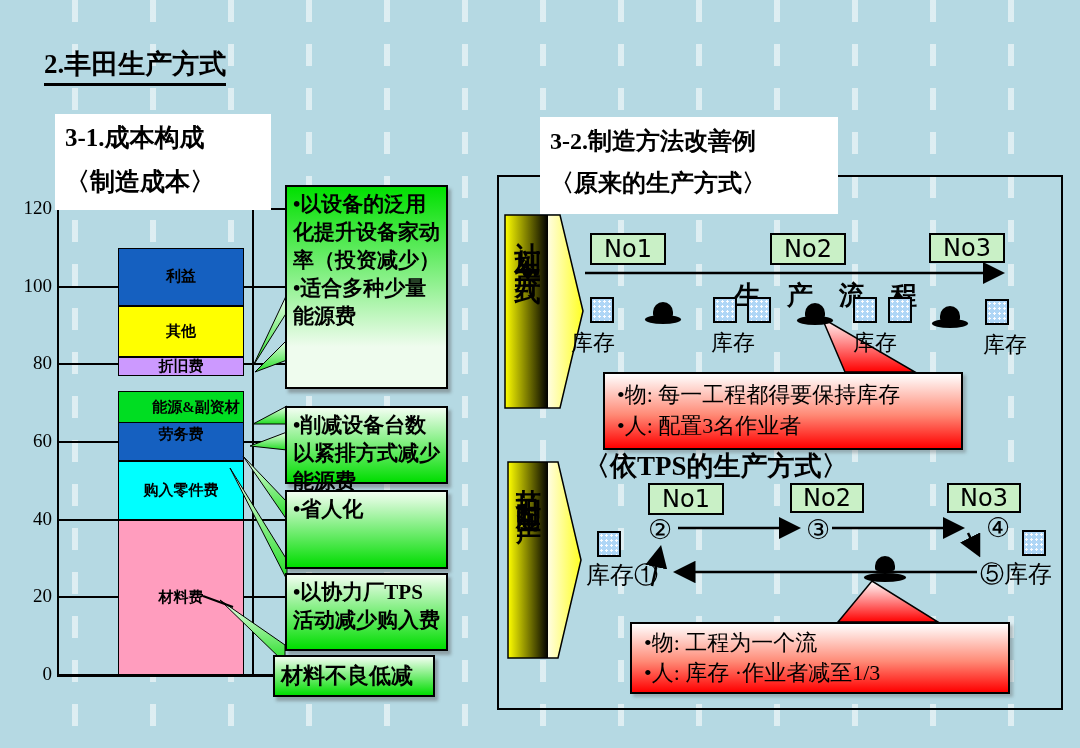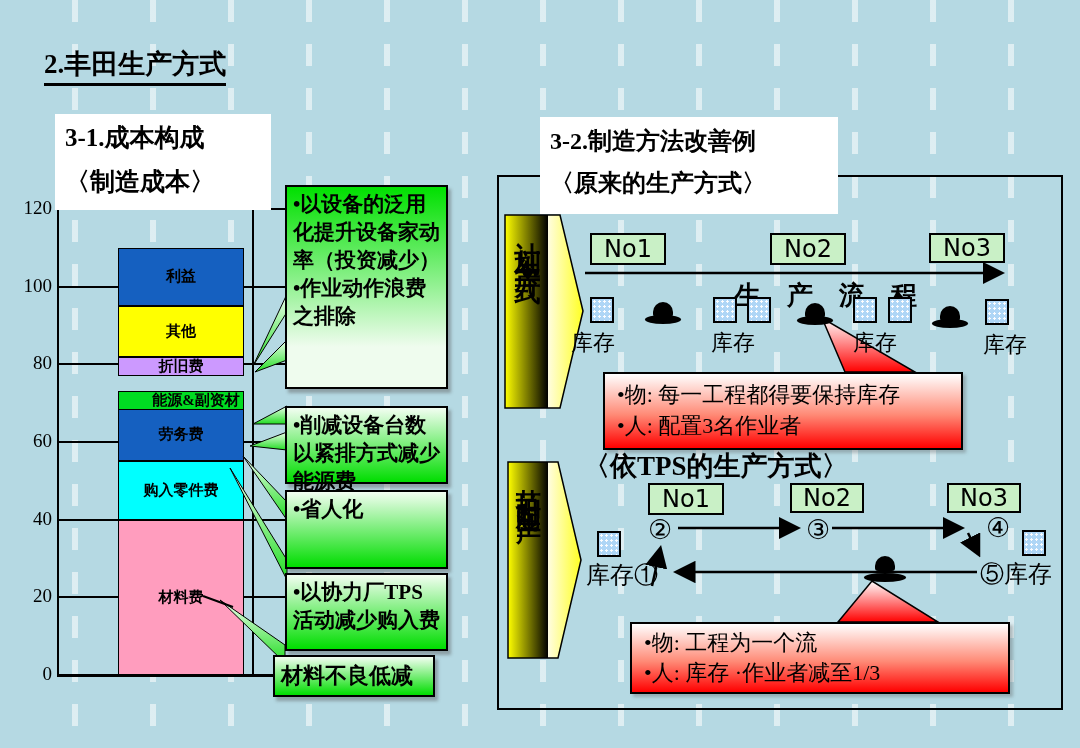--- a/index.html
+++ b/index.html
@@ -108,21 +108,21 @@
       <div class="axisline" style="left: 252px; top: 209px; height: 466px;"></div>
       <div class="seg" style="left: 118px; top: 461.417px; width: 126px; height: 58.25px; background: rgb(0, 255, 255);">
         <span>购入零件费</span>
       </div>
       <div class="seg" style="left: 118px; top: 519.667px; width: 126px; height: 155.333px; background: rgb(255, 157, 190);">
         <span>材料费</span>
       </div>
       <div class="seg" style="left: 118px; top: 407.05px; width: 126px; height: 54.3667px; background: rgb(21, 96, 192);">
         <span>劳务费</span>
       </div>
-      <div class="seg" style="left: 118px; top: 391px; width: 126px; height: 19px; background: rgb(0, 221, 34); padding-left: 30px;">
+      <div class="seg" style="left: 118px; top: 391px; width: 126px; height: 32px; background: rgb(0, 221, 34); padding-left: 30px;">
         <span>能源&amp;副资材</span>
       </div>
       <div class="seg" style="left: 118px; top: 356.567px; width: 126px; height: 19.4167px; background: rgb(204, 153, 255);">
         <span>折旧费</span>
       </div>
       <div class="seg" style="left: 118px; top: 306.083px; width: 126px; height: 50.4833px; background: rgb(255, 255, 0);">
         <span>其他</span>
       </div>
       <div class="seg" style="left: 118px; top: 247.833px; width: 126px; height: 58.25px; background: rgb(21, 96, 192);">
         <span>利益</span>
@@ -174,21 +174,21 @@
       <line x1="678" y1="528" x2="796" y2="528" marker-end="url(#arw)"></line>
       <line x1="832" y1="528" x2="960" y2="528" marker-end="url(#arw)"></line>
       <line x1="652" y1="586" x2="660" y2="550" marker-end="url(#arw)"></line>
       <line x1="977" y1="572" x2="678" y2="572" marker-end="url(#arw)"></line>
       <line x1="968" y1="533" x2="978" y2="553" marker-end="url(#arw)"></line>
     </g>
   </svg>
 
   <div class="gbox first z3" style="left:285px;top:185px;width:163px;height:204px;">
     <div>•以设备的泛用化提升设备家动率（投资减少）</div>
-    <div>•作业动作浪费之排除</div>
+    <div>•适合多种少量能源费</div>
   </div>
   <div class="gbox z3" style="left:285px;top:406px;width:163px;height:78px;">
     <div>•削减设备台数以紧排方式减少能源费</div>
   </div>
   <div class="gbox z3" style="left:285px;top:490px;width:163px;height:79px;">
     <div>•省人化</div>
   </div>
   <div class="gbox z3" style="left:285px;top:573px;width:163px;height:78px;">
     <div>•以协力厂TPS活动减少购入费</div>
   </div>

